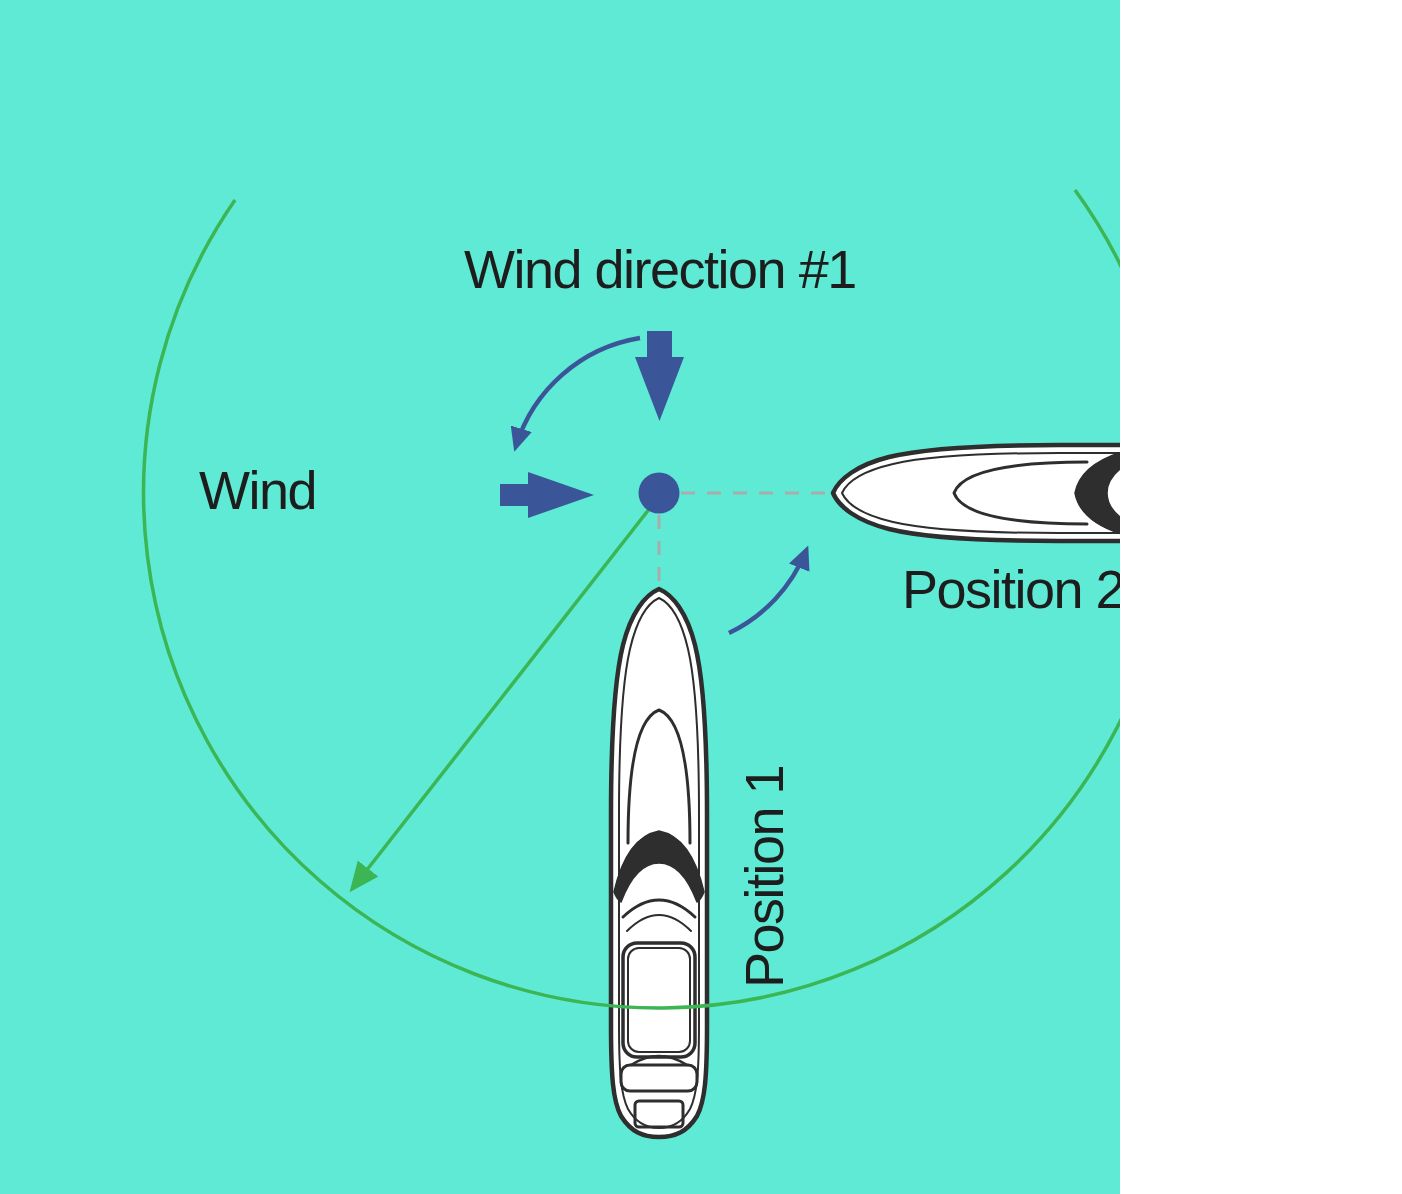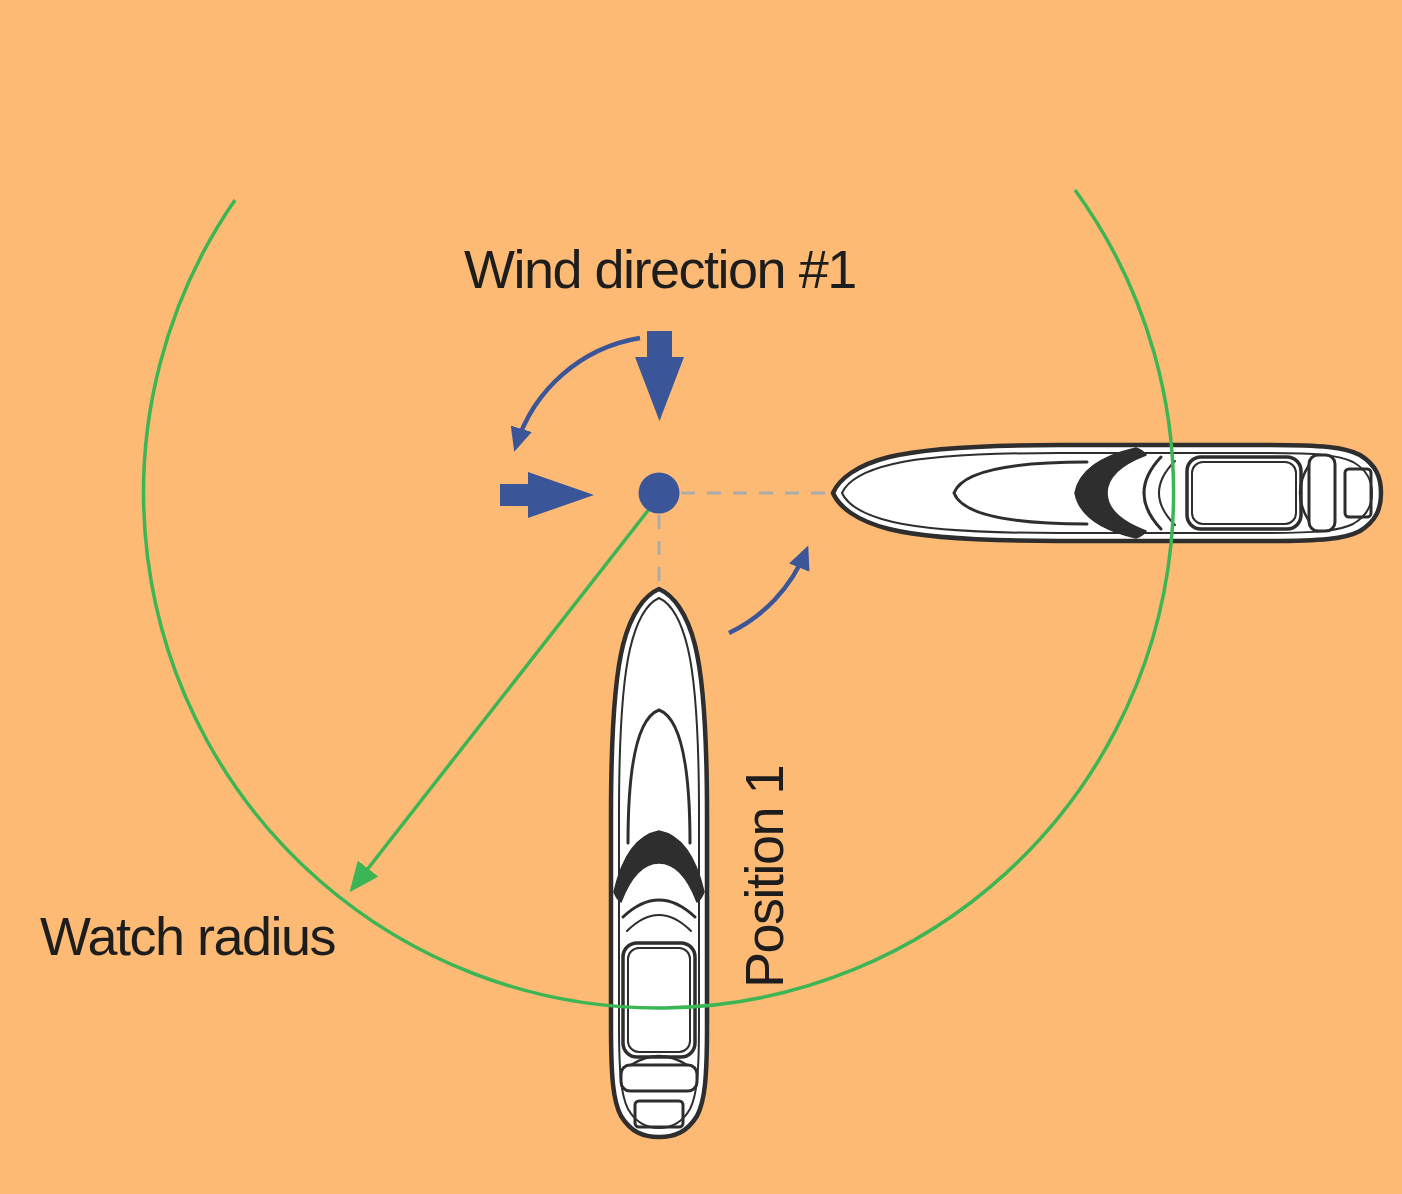--- a/index.html
+++ b/index.html
@@ -1,19 +1,19 @@
 <!DOCTYPE html>
 <html><head>
 <meta charset="utf-8">
 <style>
   html,body{margin:0;padding:0;background:#ffffff;}
   .canvas{
     position:relative;
-    width:1402px;height:1194px;
-    background:#fdba74;
+    width:1120px;height:1194px;
+    background:#5eead4;
     font-family:"Liberation Sans", sans-serif;
     overflow:hidden;
   }
   .diagram-svg{position:absolute;left:0;top:0;}
   .lbl{
     position:absolute;
     font-size:54px;
     letter-spacing:-1.5px;
     color:#1d1d1d;
     white-space:nowrap;
@@ -80,20 +80,21 @@
 
     <path d="M647,331 L672,331 L672,357 L684,357 L659.5,421 L635,357 L647,357 Z" fill="#3A5598" stroke="none"></path>
     <path d="M500,484 L528,484 L528,472 L594,495 L528,518 L528,506 L500,506 Z" fill="#3A5598" stroke="none"></path>
 
     <circle cx="659" cy="493" r="20.5" fill="#3A5598"></circle>
   </svg>
 
   <div class="lbl" style="left:464px;top:241px;">Wind direction #1</div>
 
   <div class="lbl" style="left:199px;top:462px;">
+    <div>Wind</div>
   </div>
 
+  <div class="lbl" style="left:902px;top:561px;">Position 2</div>
 
   <div class="lbl lbl-rot" style="left:736px;top:988px;">Position 1</div>
 
-  <div class="lbl" style="left:40px;top:908px;">Watch radius</div>
 
 </div>
 
 </body></html>

